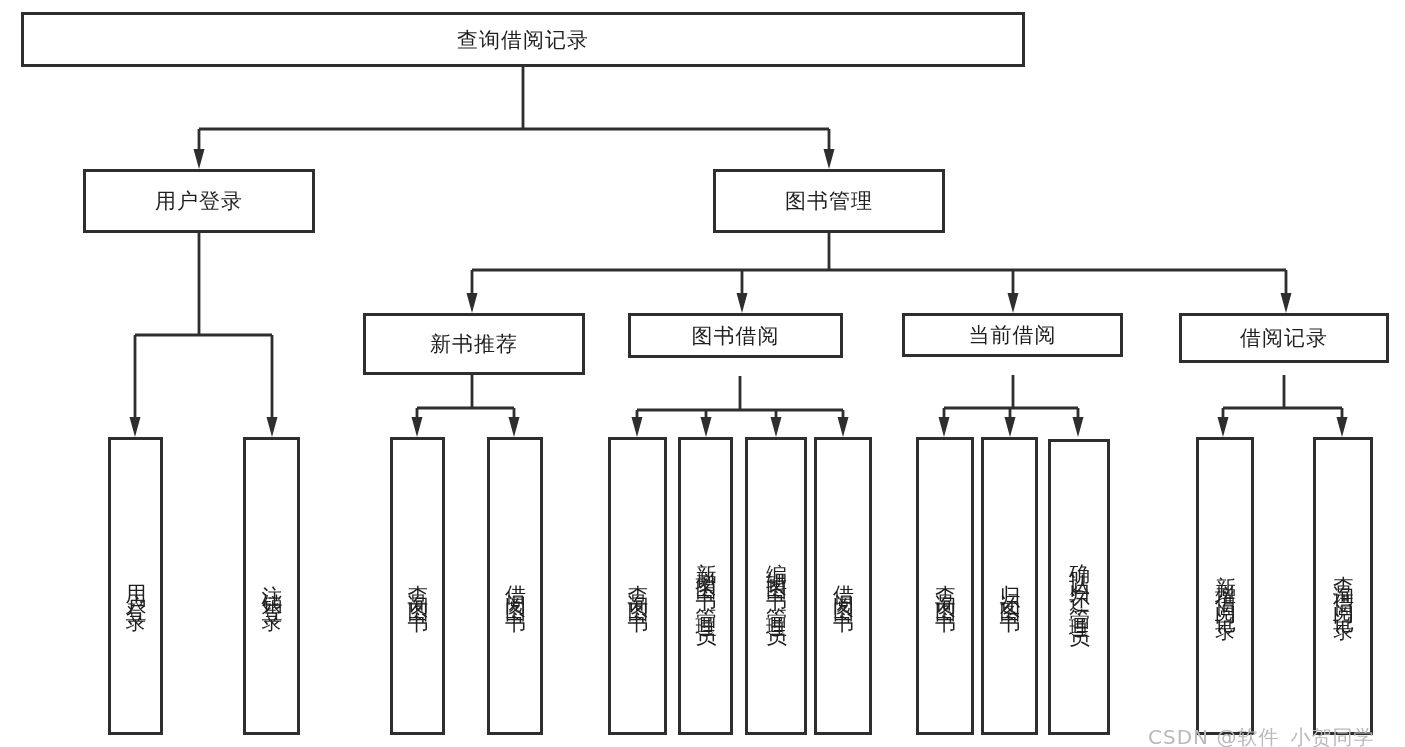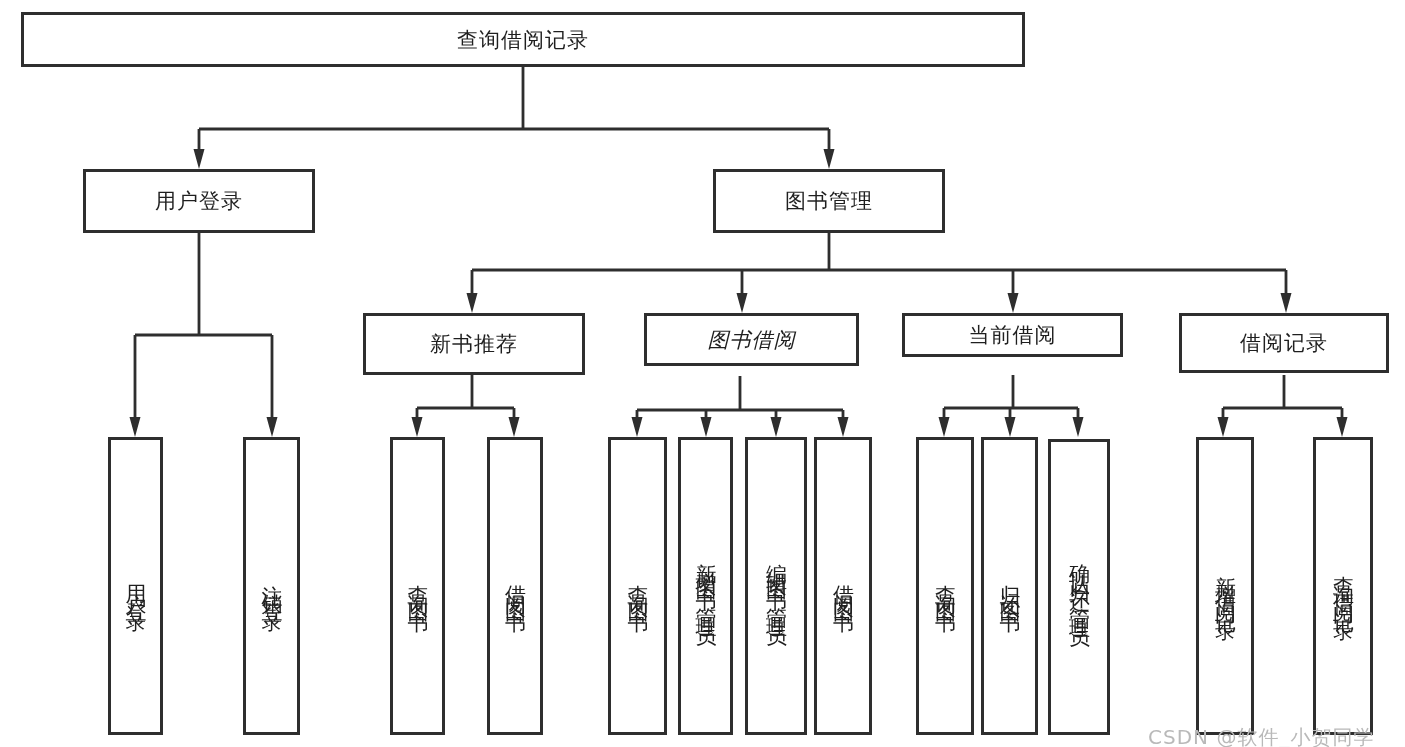--- a/index.html
+++ b/index.html
@@ -108,27 +108,27 @@
   <div class="node hbox" style="left:83px; top:169px; width:232px; height:64px;">
     <span>用户登录</span>
   </div>
   <div class="node hbox" style="left:363px; top:313px; width:222px; height:62px;">
     <span>新书推荐</span>
   </div>
 
   <div class="node hbox" style="left:713px; top:169px; width:232px; height:64px;">
     <span>图书管理</span>
   </div>
-  <div class="node hbox" style="left:644px; top:313px; width:215px; height:53px;font-style:italic;">
+  <div class="node hbox" style="left:628px; top:313px; width:215px; height:45px;">
     <span>图书借阅</span>
   </div>
   <div class="node hbox" style="left:902px; top:313px; width:221px; height:44px;">
     <span>当前借阅</span>
   </div>
-  <div class="node hbox" style="left:1179px; top:313px; width:210px; height:60px;">
+  <div class="node hbox" style="left:1179px; top:313px; width:210px; height:50px;">
     <span>借阅记录</span>
   </div>
 
   <div class="node vbox" style="left:108px; top:437px; width:55px; height:298px;">
     <span>用户登录</span>
   </div>
   <div class="node vbox" style="left:243px; top:437px; width:57px; height:298px;">
     <span>注销登录</span>
   </div>
 

